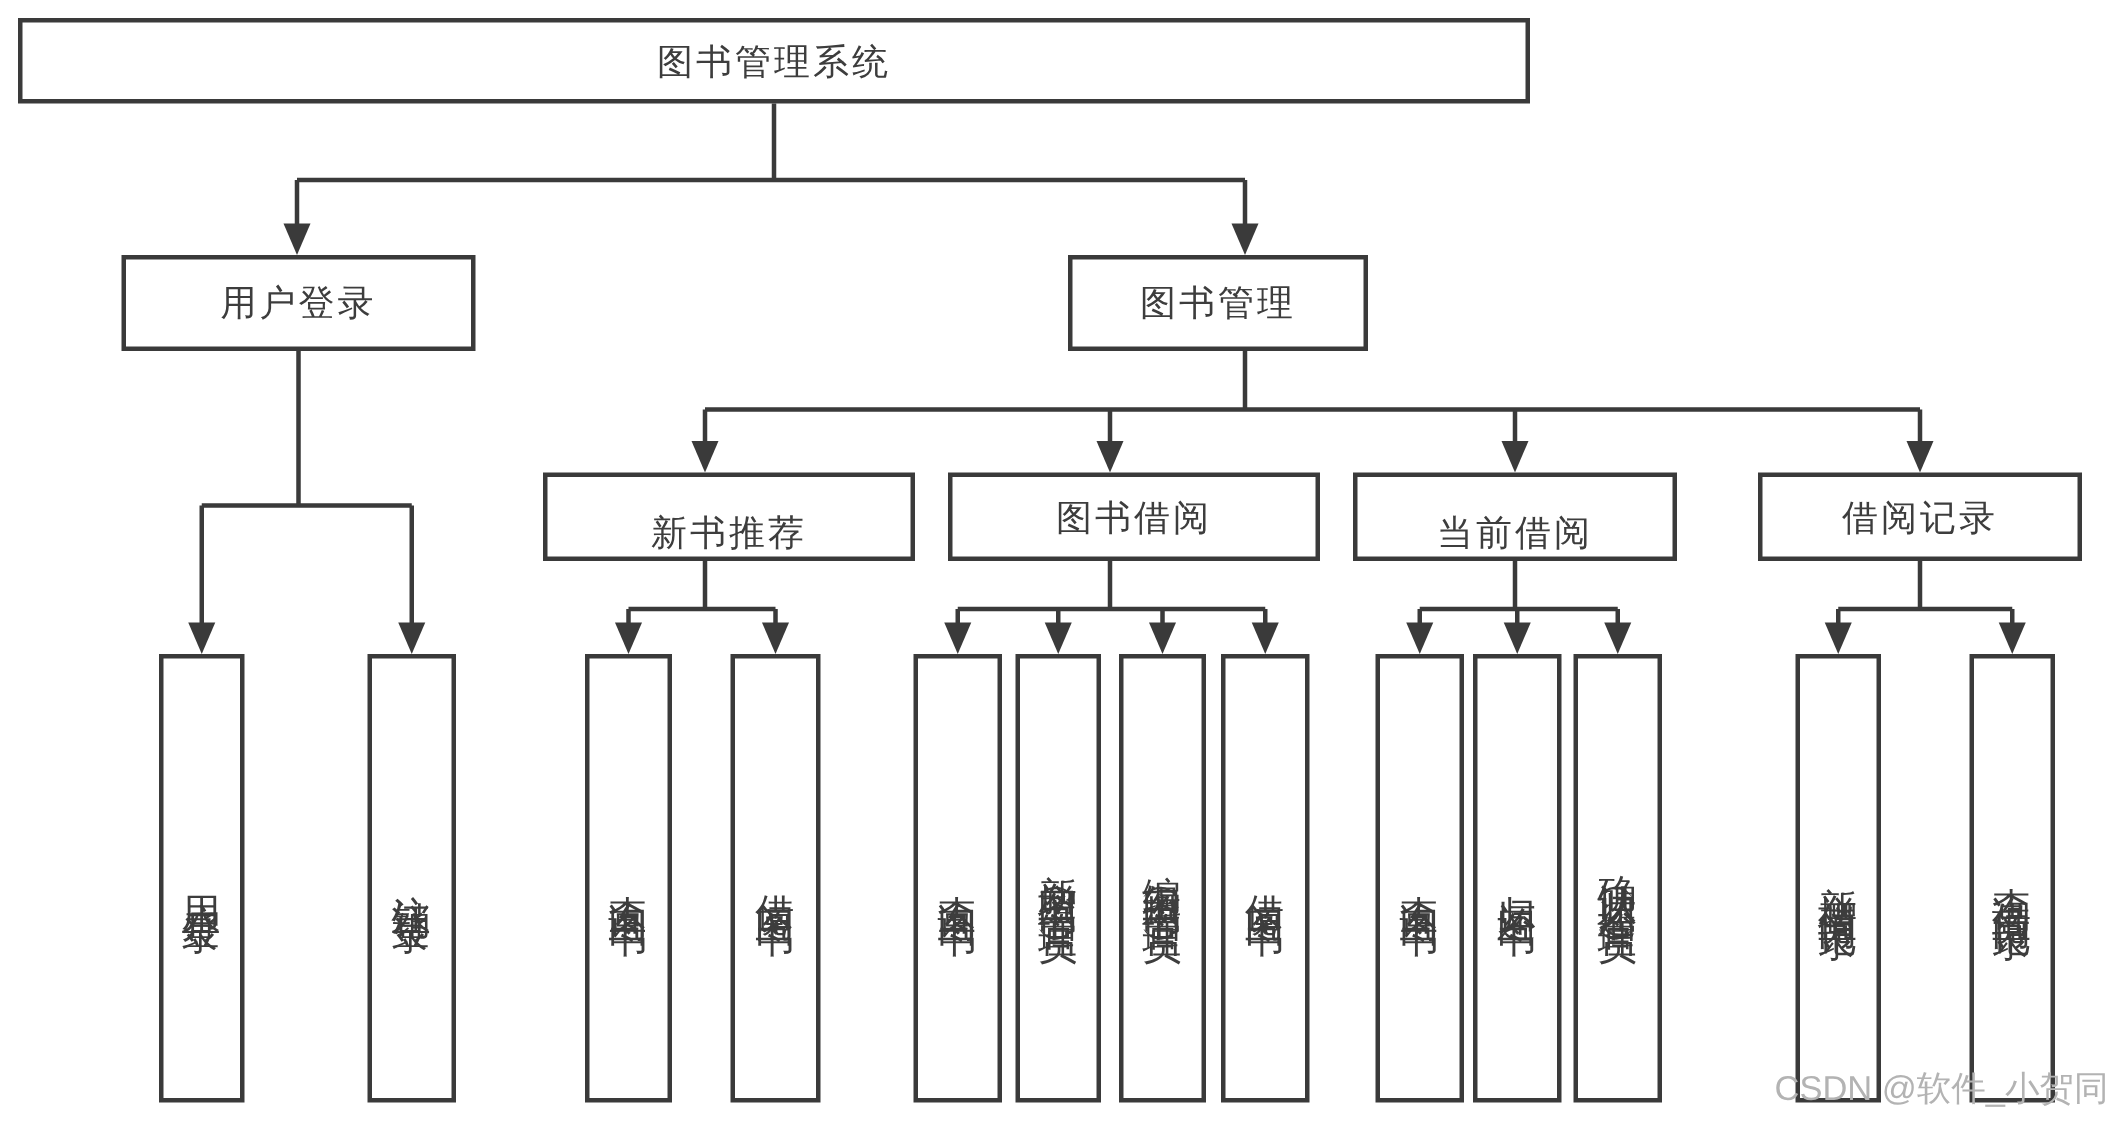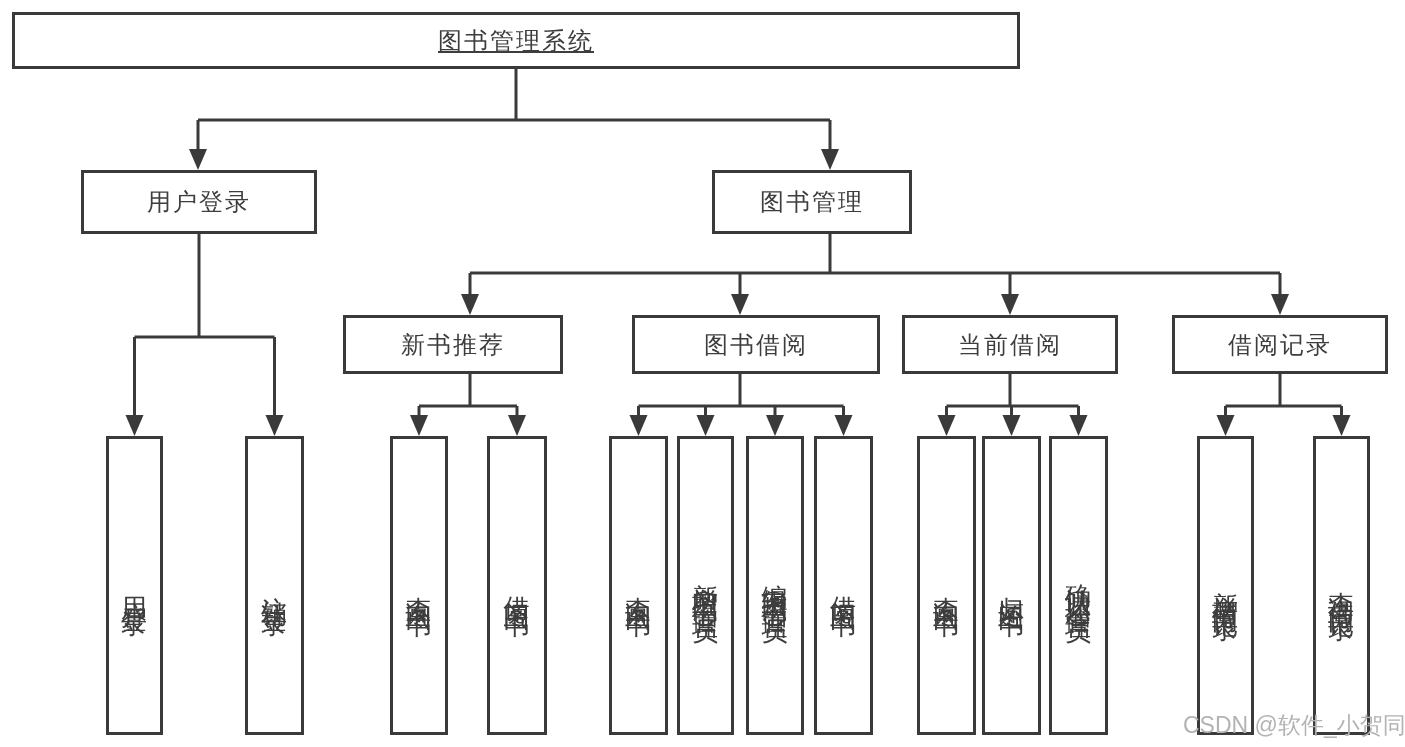--- a/index.html
+++ b/index.html
@@ -91,38 +91,38 @@
       <path class="ah" d="M775 436 l-9 -21 h18 Z"></path>
       <path class="ah" d="M843.5 436 l-9 -21 h18 Z"></path>
       <path class="ah" d="M946.5 436 l-9 -21 h18 Z"></path>
       <path class="ah" d="M1011.5 436 l-9 -21 h18 Z"></path>
       <path class="ah" d="M1078.5 436 l-9 -21 h18 Z"></path>
       <path class="ah" d="M1225.5 436 l-9 -21 h18 Z"></path>
       <path class="ah" d="M1341.5 436 l-9 -21 h18 Z"></path>
     </g>
   </svg>
 
-  <div class="box hbox" style="left:12px; top:12px; width:1008px; height:57px;text-decoration:underline;">
+  <div class="box hbox" style="left:12px; top:12px; width:1008px; height:57px;">
     <span class="lbl">图书管理系统</span>
   </div>
 
   <div class="box hbox" style="left:81px; top:170px; width:236px; height:64px;">
     <span class="lbl">用户登录</span>
   </div>
   <div class="box hbox" style="left:712px; top:170px; width:200px; height:64px;">
     <span class="lbl">图书管理</span>
   </div>
 
-  <div class="box hbox" style="left:343px; top:315px; width:220px; height:59px;">
+  <div class="box hbox" style="left:362px; top:315px; width:248px; height:59px;align-items:flex-end;">
     <span class="lbl">新书推荐</span>
   </div>
   <div class="box hbox" style="left:632px; top:315px; width:248px; height:59px;">
     <span class="lbl">图书借阅</span>
   </div>
-  <div class="box hbox" style="left:902px; top:315px; width:216px; height:59px;">
+  <div class="box hbox" style="left:902px; top:315px; width:216px; height:59px;align-items:flex-end;">
     <span class="lbl">当前借阅</span>
   </div>
   <div class="box hbox" style="left:1172px; top:315px; width:216px; height:59px;">
     <span class="lbl">借阅记录</span>
   </div>
 
   <div class="box vbox" style="left:106px; top:436px; width:57px; height:299px;">
     <span class="lbl">用户登录</span>
   </div>
   <div class="box vbox" style="left:245px; top:436px; width:59px; height:299px;">

